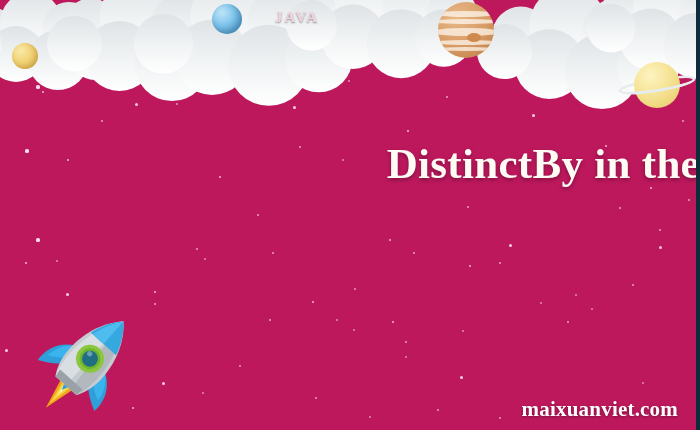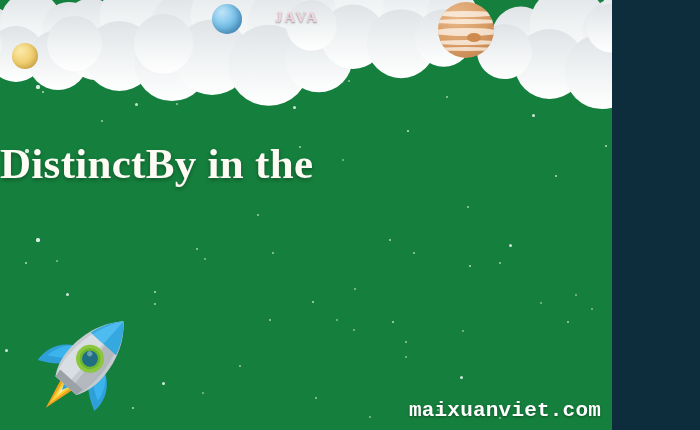--- a/index.html
+++ b/index.html
@@ -2,24 +2,24 @@
 <html><head>
 <meta charset="utf-8">
 <style>
   html, body {
     margin: 0;
     padding: 0;
     background: #0d2d3d;
   }
   #stage {
     position: relative;
-    width: 612px;
+    width: 696px;
     height: 430px;
     overflow: hidden;
-    background: #15803d;
+    background: #be185d;
     font-family: "Liberation Serif", serif;
   }
   .layer {
     position: absolute;
     left: 0; top: 0;
     width: 700px;
     height: 430px;
     overflow: hidden;
   }
   
@@ -110,35 +110,35 @@
     font-weight: bold;
     letter-spacing: 2px;
     color: #f3d3dd;
     text-shadow: 0 1px 2px rgba(0,0,0,0.45);
     font-family: "Liberation Serif", serif;
   }
   #title-block {
     position: absolute;
     left: 0; top: 138px;
     width: 700px;
-    text-align: left;
+    text-align: right;
     color: #fdfbf4;
     font-family: "Liberation Serif", serif;
     font-weight: bold;
     font-size: 43px;
     line-height: 52px;
     letter-spacing: 0.3px;
     text-shadow: 0 2px 4px rgba(0,0,0,0.35);
   }
   #title-block .tline { display: block; }
   #watermark {
     position: absolute;
-    right: 11px; bottom: 8px;
+    right: 18px; bottom: 8px;
     color: #ffffff;
-    font-family: Liberation Mono, monospace;
+    font-family: Liberation Serif, serif;
     font-weight: bold;
     font-size: 21px;
     letter-spacing: 0.2px;
     text-shadow: 0 1px 3px rgba(0,0,0,0.4);
   }
 </style>
 </head>
 <body>
 
 <div id="stage">

